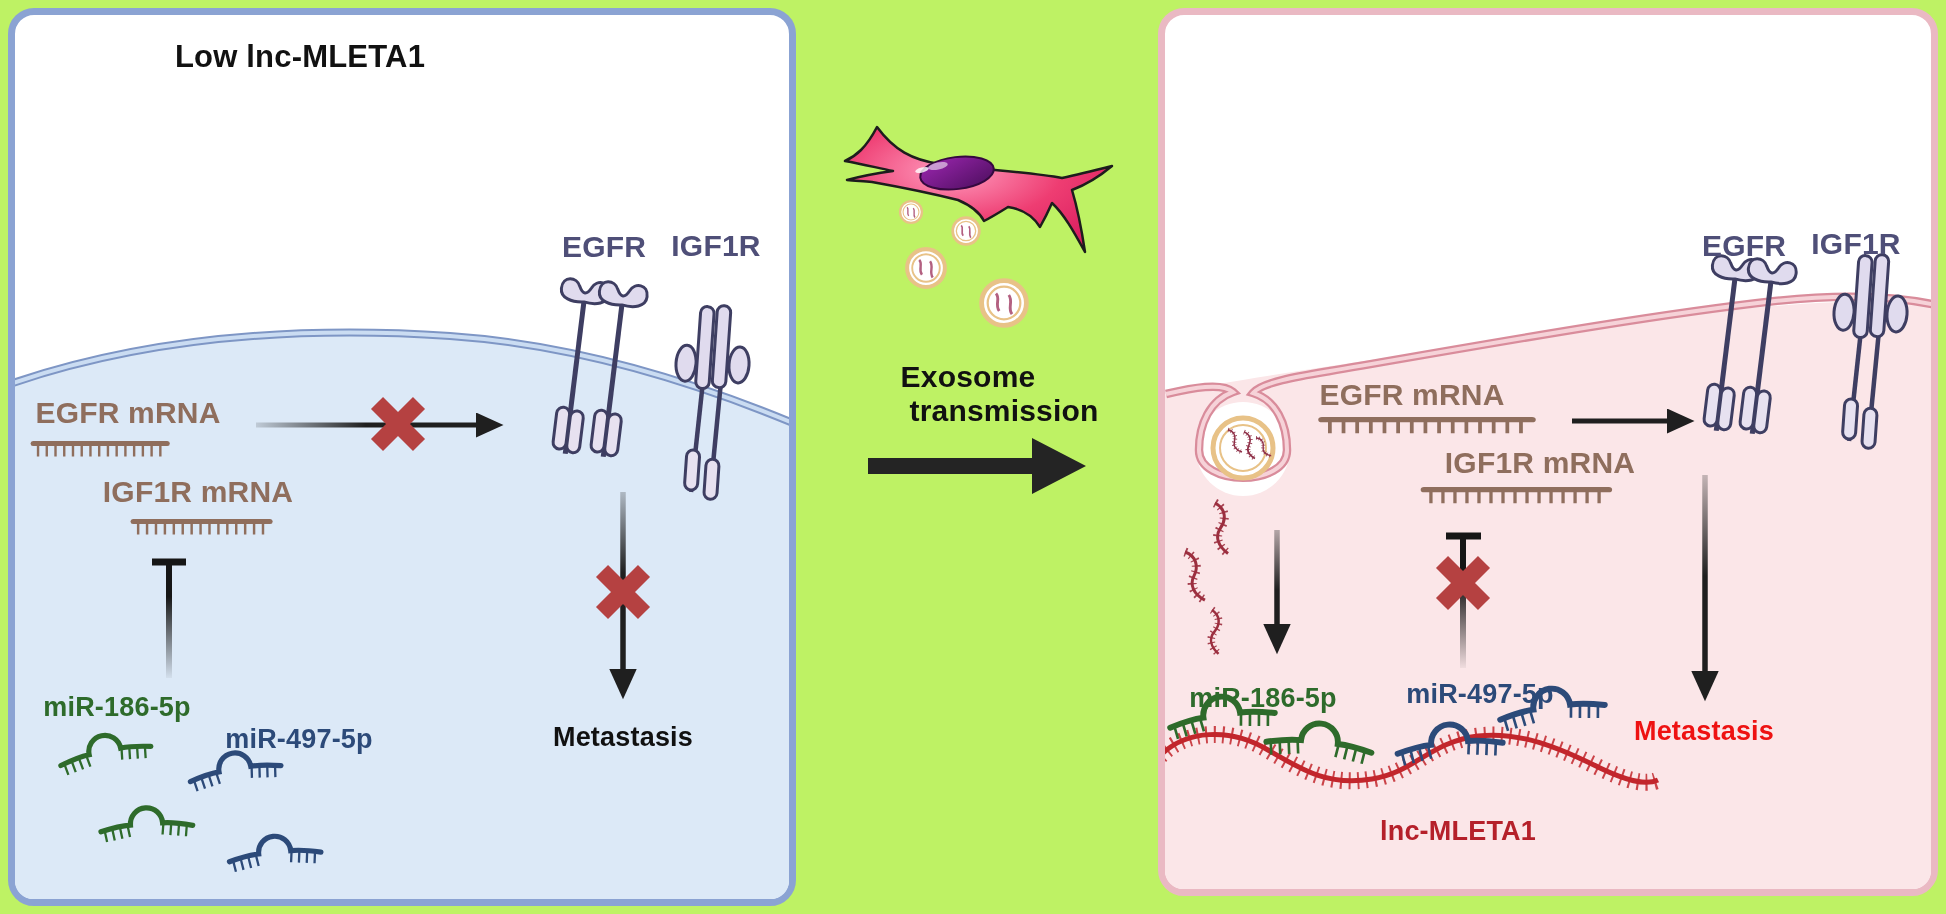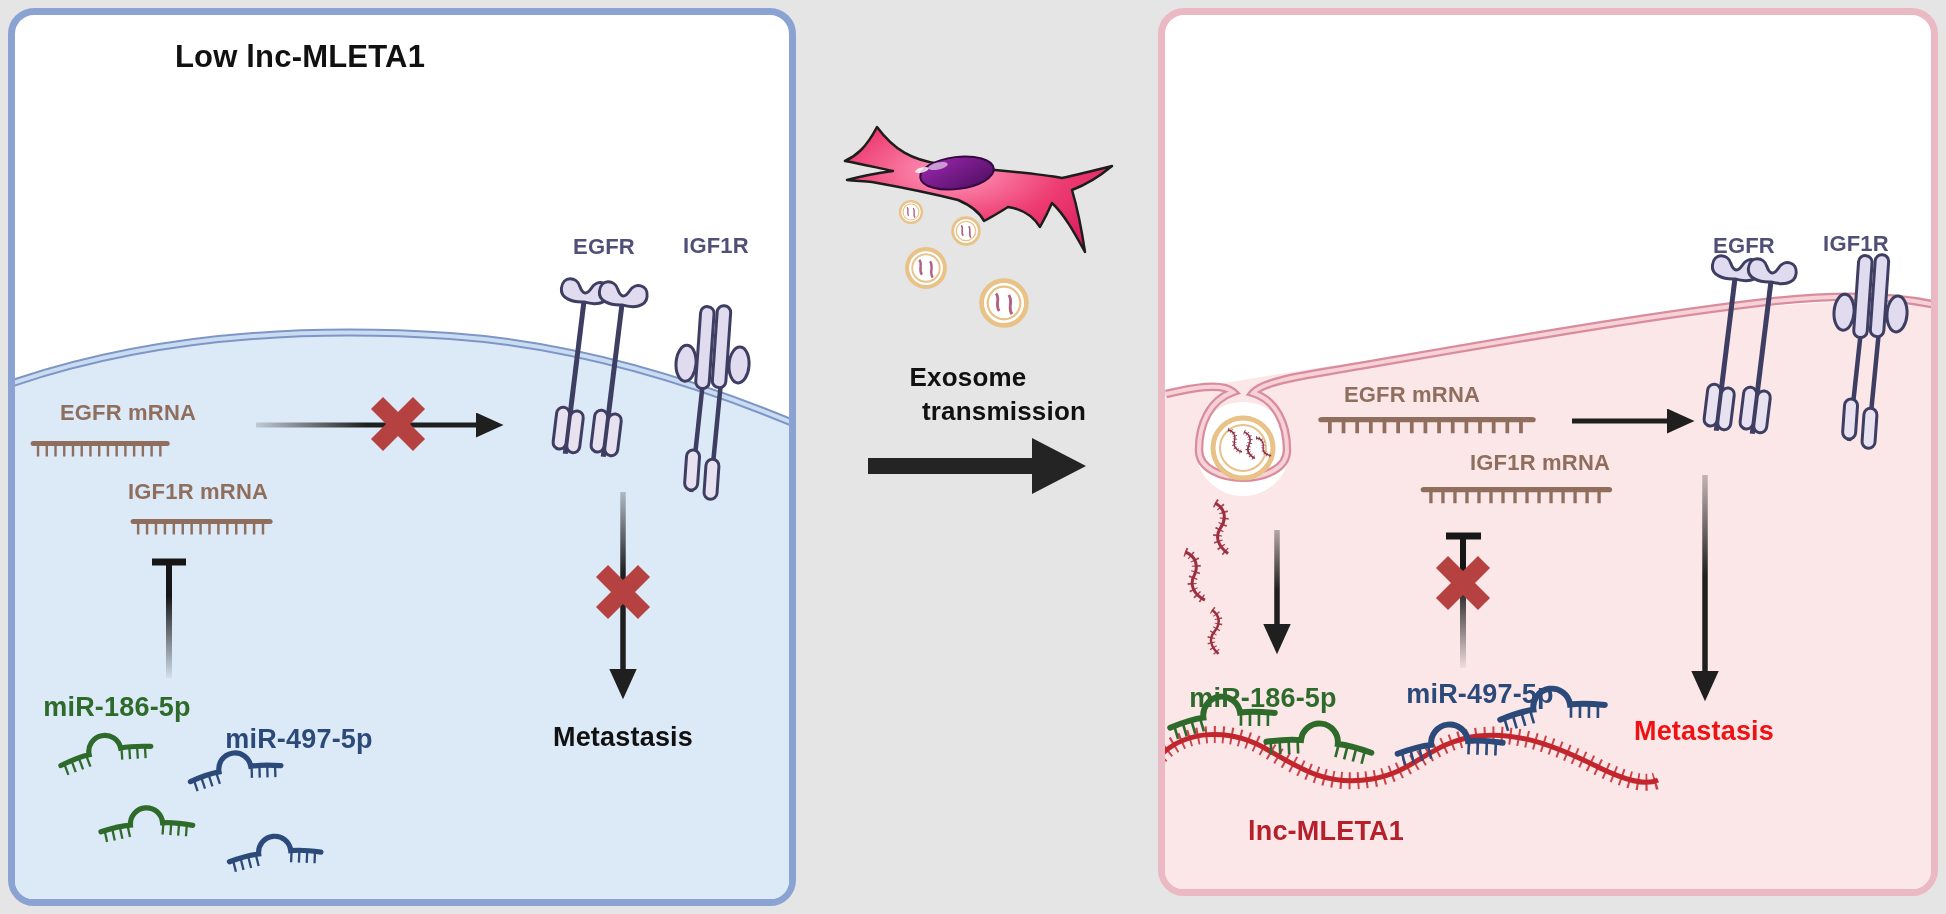--- a/index.html
+++ b/index.html
@@ -1,23 +1,23 @@
 <!DOCTYPE html>
 <html style="--membrane_blue_border: #8ba3d3; --cyto_blue: #dce9f7; --membrane_blue_line: #7e96c5; --membrane_blue_band: #cadcf2; --membrane_pink_border: #eab9c3; --cyto_pink: #fbe6e8; --membrane_pink_line: #d98c9b; --membrane_pink_band: #f6d2d8; --receptor_fill: #e0dbee; --receptor_stroke: #3e3e62; --label_purple: #4f4f78; --mrna_brown: #8f6e5d; --mir_green: #2e6b2b; --mir_navy: #2c4a79; --lnc_red: #b5202a; --lnc_wave_red: #c2262c; --metastasis_red: #ee1212; --x_red: #b54141; --exosome_ring: #e8c287; --rna_squiggle: #b36081; --strand_red: #9c2f3f; --arrow_black: #1f1f1f; --cell_pink: #ee3d72; --nucleus_purple: #6d1f7e;"><head>
 <meta charset="utf-8">
 <style>
   html,body{margin:0;padding:0;background:#ffffff;}
-  .stage{position:relative;width:1946px;height:914px;background:#e5e5e5;overflow:hidden;
+  .stage{position:relative;width:1946px;height:914px;background:#bef264;overflow:hidden;
          font-family:"Liberation Sans","DejaVu Sans",sans-serif;text-decoration:underline;}
   .panel{position:absolute;background:#fff;box-sizing:border-box;border-radius:26px;}
   .panel-blue{left:8px;top:8px;width:788px;height:898px;border:7px solid var(--membrane_blue_border,#8ba3d3);}
   .panel-pink{left:1158px;top:8px;width:780px;height:888px;border:7px solid var(--membrane_pink_border,#eab9c3);}
   svg.art{position:absolute;left:0;top:0;}
   .lbl{position:absolute;transform:translate(-50%,-50%);font-weight:bold;white-space:nowrap;letter-spacing:.2px;}
-  .s31{font-size:31px}.s30{font-size:26px}.s27{font-size:27px}.s26{font-size:22px}
+  .s31{font-size:31px}.s30{font-size:30px}.s27{font-size:27px}.s26{font-size:30px}
   .c-black{color:#111}
   .c-purple{color:var(--label_purple,#4f4f78)}
   .c-brown{color:var(--mrna_brown,#8f6e5d)}
   .c-green{color:var(--mir_green,#2e6b2b)}
   .c-navy{color:var(--mir_navy,#2c4a79)}
   .c-lnc{color:var(--lnc_red,#b5202a)}
   .c-met{color:var(--metastasis_red,#ee1212)}
 </style>
 </head>
 <body>
@@ -281,15 +281,15 @@
 
   <span class="lbl s30 c-black" style="left:968px;top:377px">Exosome</span>
   <span class="lbl s30 c-black" style="left:1004px;top:411px">transmission</span>
 
   <span class="lbl s26 c-brown" style="left:1412px;top:395px">EGFR mRNA</span>
   <span class="lbl s26 c-brown" style="left:1540px;top:463px">IGF1R mRNA</span>
   <span class="lbl s26 c-purple" style="left:1744px;top:246px">EGFR</span>
   <span class="lbl s26 c-purple" style="left:1856px;top:244px">IGF1R</span>
   <span class="lbl s27 c-green" style="left:1263px;top:698px">miR-186-5p</span>
   <span class="lbl s27 c-navy" style="left:1480px;top:694px">miR-497-5p</span>
-  <span class="lbl s27 c-lnc" style="left:1326px;top:831px">lnc-MLETA1</span>
+  <span class="lbl s27 c-lnc" style="left:1458px;top:831px">lnc-MLETA1</span>
   <span class="lbl s27 c-met" style="left:1704px;top:731px">Metastasis</span>
 </div>
 
 </body></html>

